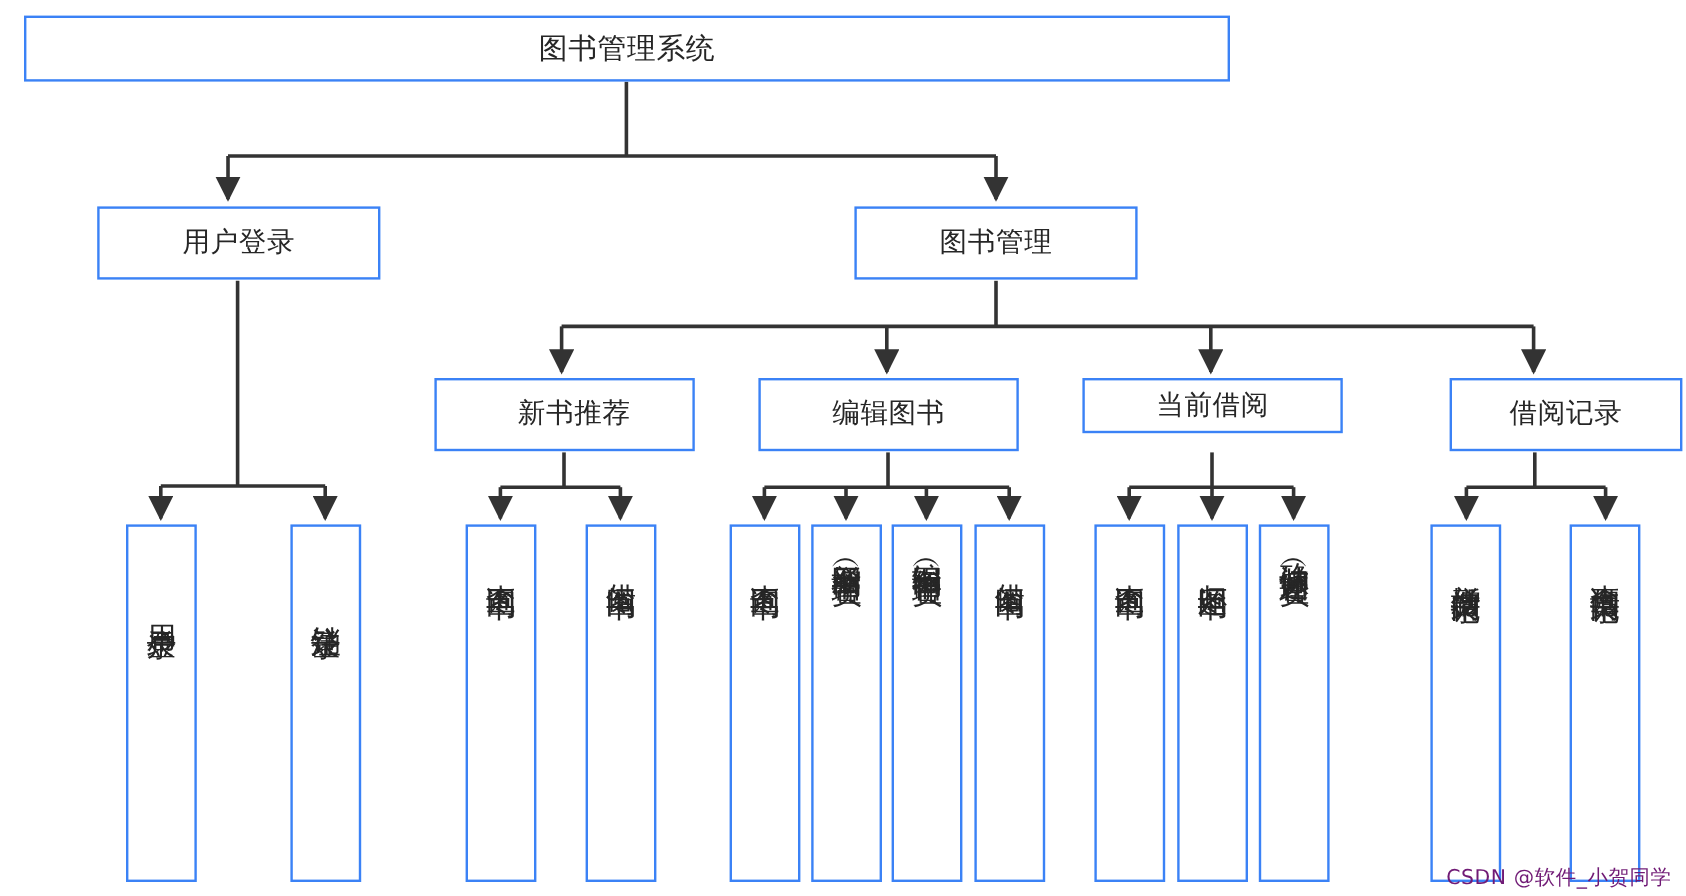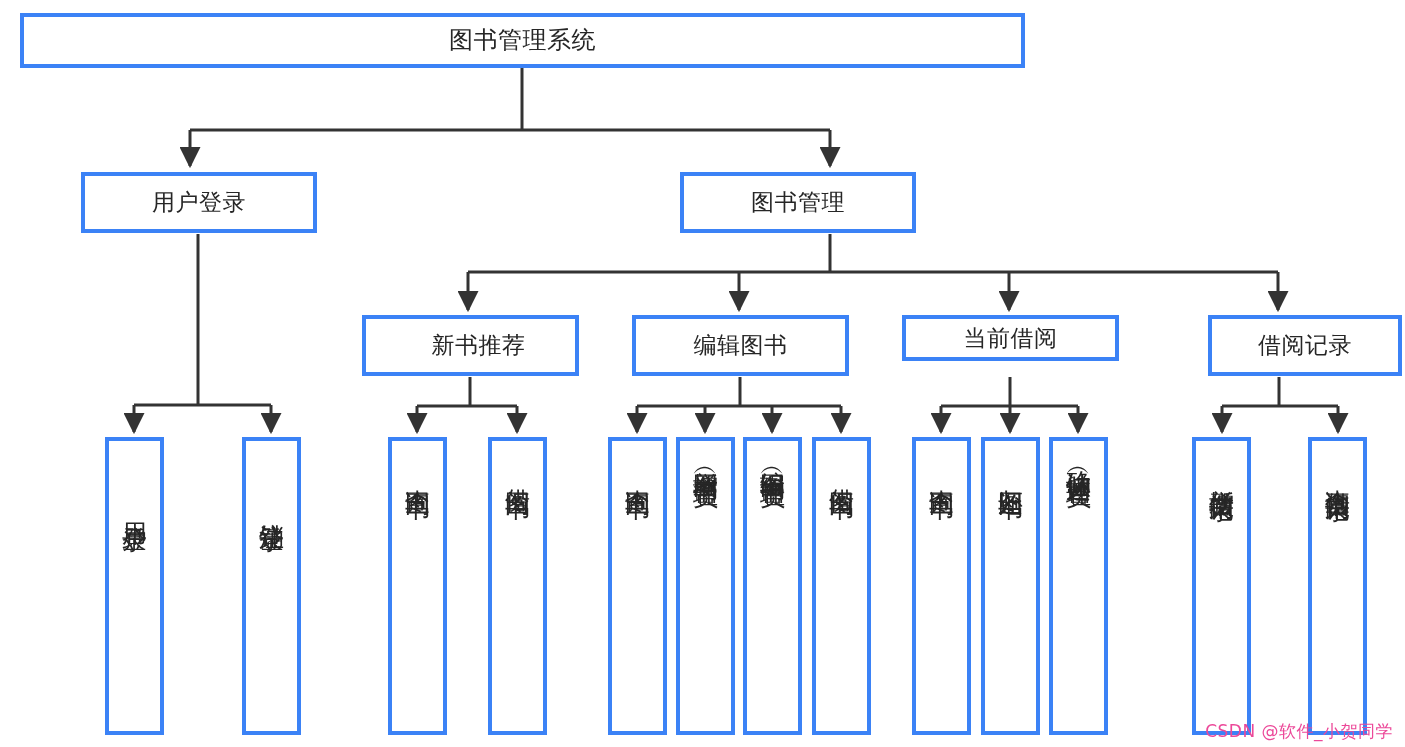--- a/index.html
+++ b/index.html
@@ -23,21 +23,21 @@
     left: 0;
     top: 0;
     width: 1405px;
     height: 747px;
     pointer-events: none;
   }
   .node {
     position: absolute;
     box-sizing: border-box;
     background: #ffffff;
-    border: 4px solid #3b82f6;
+    border: 2px solid #3b82f6;
     display: flex;
     align-items: center;
     justify-content: center;
     z-index: 2;
   }
   .node .node-label {
     display: block;
     color: #262626;
     line-height: 1.05;
     text-align: center;
@@ -70,21 +70,21 @@
     padding-top: 62px;
   }
   .node.vert.pad-small {
     padding-top: 28px;
   }
   #watermark {
     position: absolute;
     right: 12px;
     bottom: 4px;
     font-size: 17px;
-    color: #ec4899;
+    color: #701a75;
     z-index: 5;
     white-space: nowrap;
     letter-spacing: 0.5px;
   }
 </style>
 </head>
 <body>
 
 <div id="diagram-root">
 
@@ -138,21 +138,21 @@
     </g>
   </svg>
 
   <div class="node horiz root" style="left:20px; top:13px; width:1005px; height:55px;">
     <span class="node-label">图书管理系统</span>
   </div>
 
   <div class="node horiz" style="left:81px; top:172px; width:236px; height:61px;">
     <span class="node-label">用户登录</span>
   </div>
-  <div class="node horiz" style="left:680px; top:172px; width:236px; height:61px;">
+  <div class="node horiz" style="left:712px; top:172px; width:236px; height:61px;">
     <span class="node-label">图书管理</span>
   </div>
 
   <div class="node horiz" style="left:362px; top:315px; width:217px; height:61px;padding-left:16px;">
     <span class="node-label">新书推荐</span>
   </div>
   <div class="node horiz" style="left:632px; top:315px; width:217px; height:61px;">
     <span class="node-label">编辑图书</span>
   </div>
   <div class="node horiz" style="left:902px; top:315px; width:217px; height:46px;">

